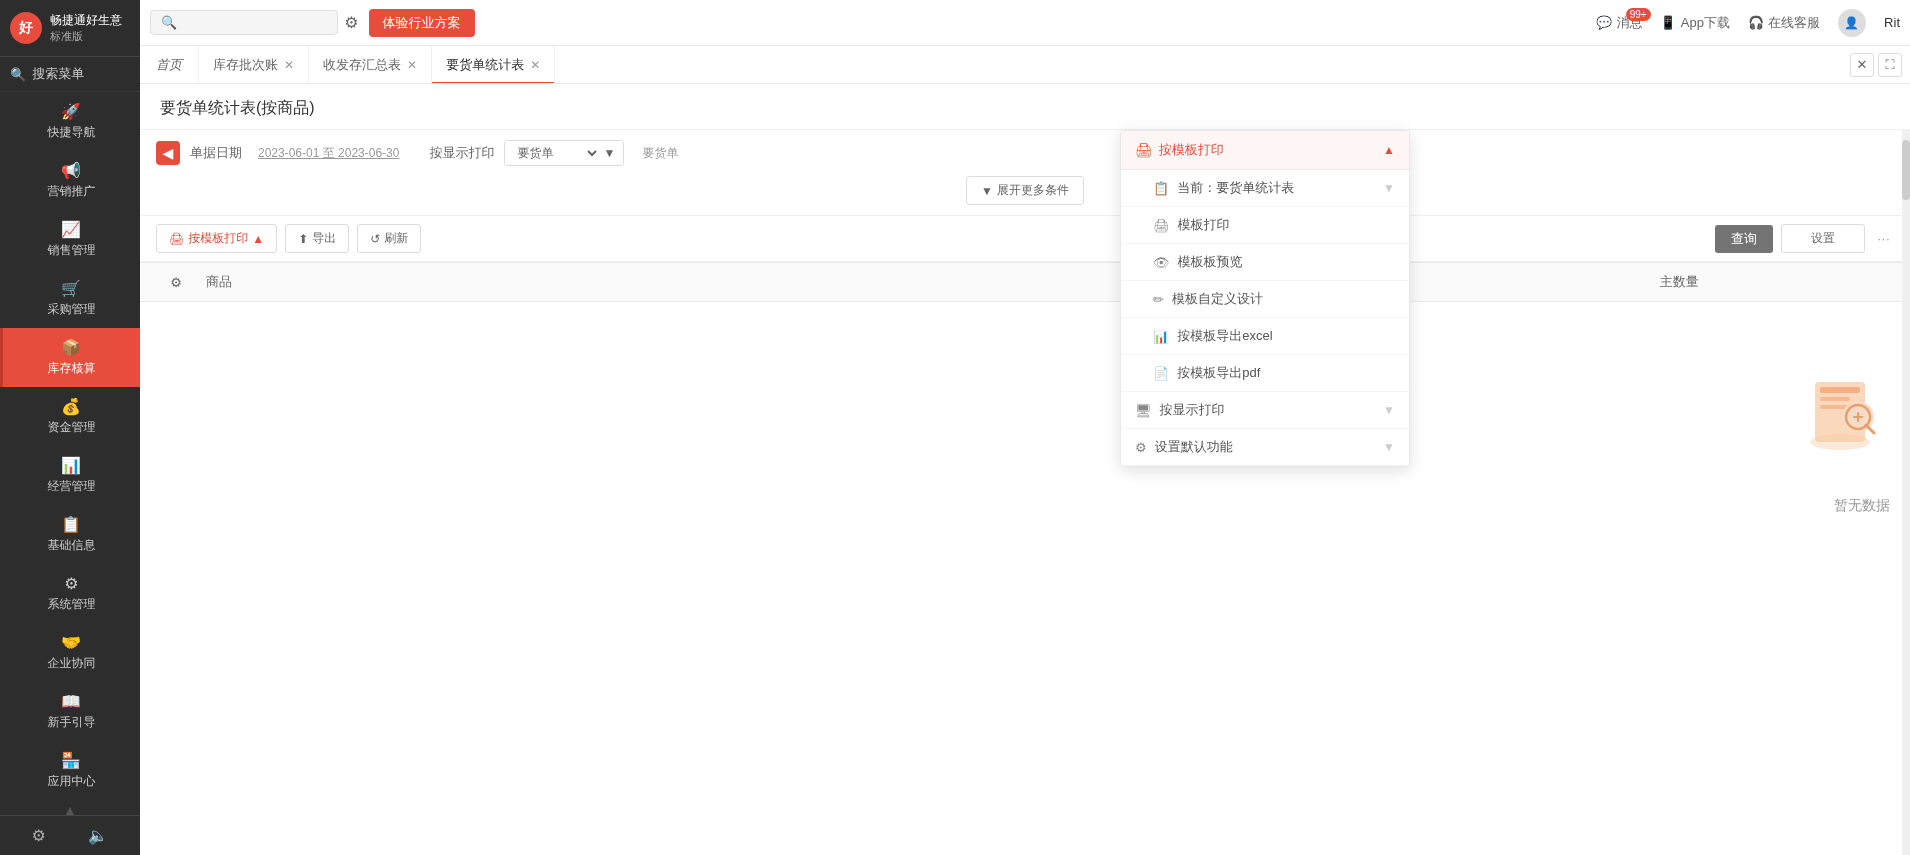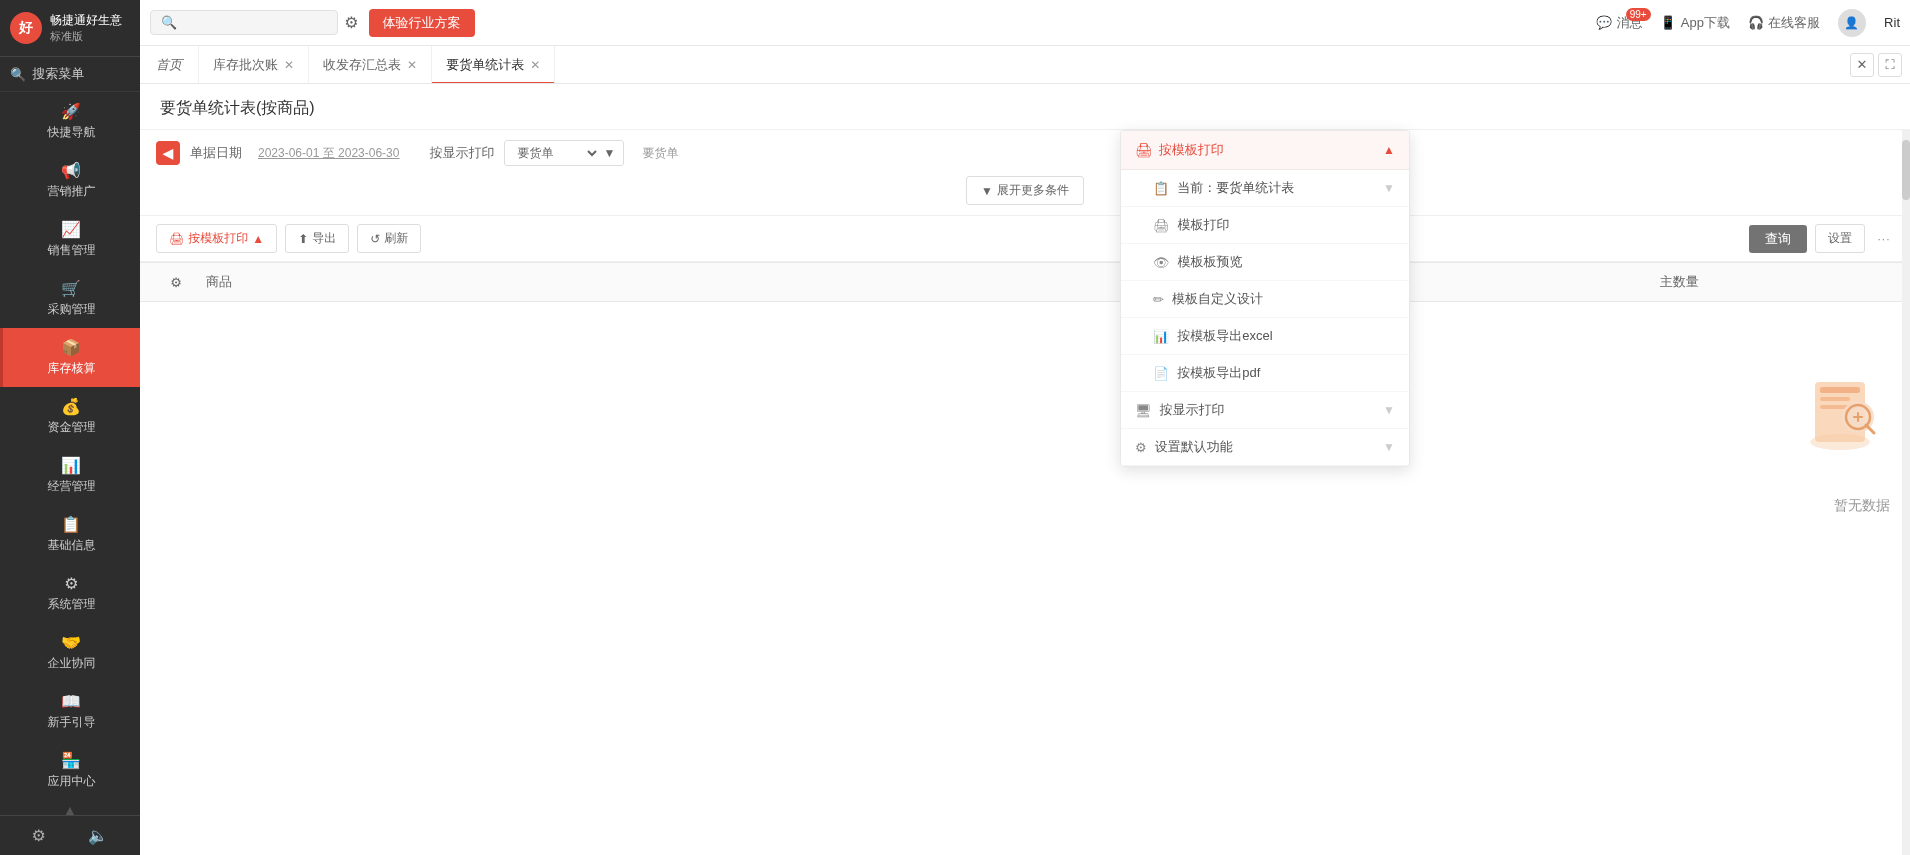--- a/index.html
+++ b/index.html
@@ -114,21 +114,21 @@
     .action-btn-export {
       display: flex; align-items: center; gap: 4px; padding: 5px 12px; border: 1px solid #ddd; border-radius: 3px; cursor: pointer; color: #666; font-size: 12px; background: #fff;
     }
     .action-btn-refresh {
       display: flex; align-items: center; gap: 4px; padding: 5px 12px; border: 1px solid #ddd; border-radius: 3px; cursor: pointer; color: #666; font-size: 12px; background: #fff;
     }
     .action-query-btn {
       padding: 5px 16px; background: #737373; color: white; border: none; border-radius: 3px; cursor: pointer; font-size: 13px; margin-left: auto;
     }
     .action-settings-btn {
-      padding: 5px 12px; border: 1px solid #ddd; border-radius: 3px; cursor: pointer; color: #666; font-size: 12px; background: #fff;
+      padding: 5px 29px; border: 1px solid #ddd; border-radius: 3px; cursor: pointer; color: #666; font-size: 12px; background: #fff;
     }
     .action-more-btn { cursor: pointer; color: #999; padding: 4px; }
 
     
     .table-area { background: #fff; }
     .table-header {
       display: flex; align-items: center; background: #fafafa; border-bottom: 1px solid #e8e8e8; border-top: 1px solid #e8e8e8; padding: 0 16px; min-height: 40px;
     }
     .th {
       padding: 8px 10px; font-size: 13px; color: #666; font-weight: 500; flex: 1; text-align: center;

